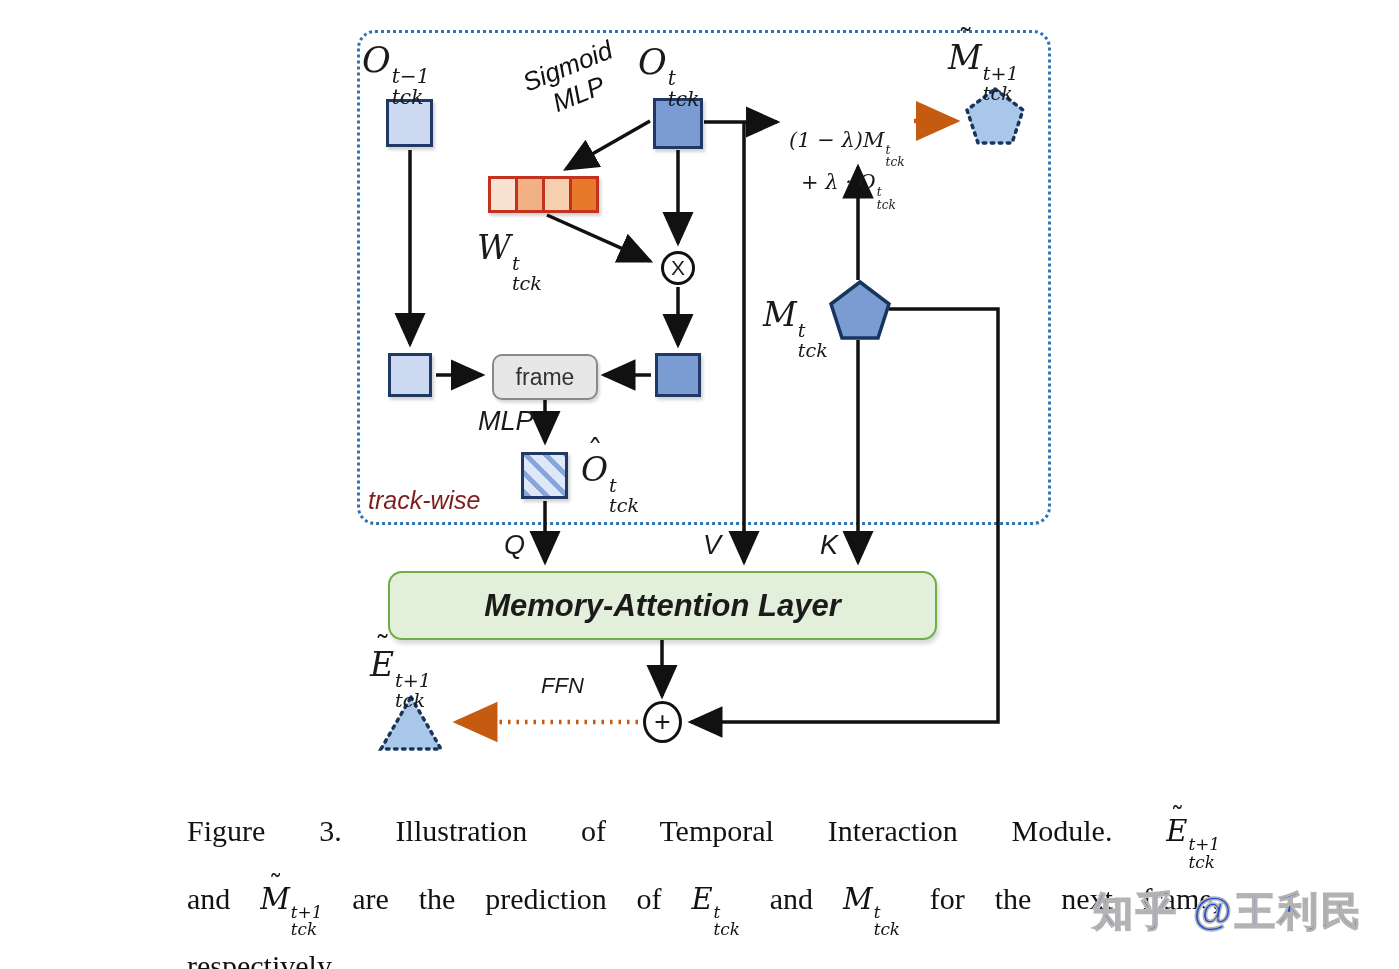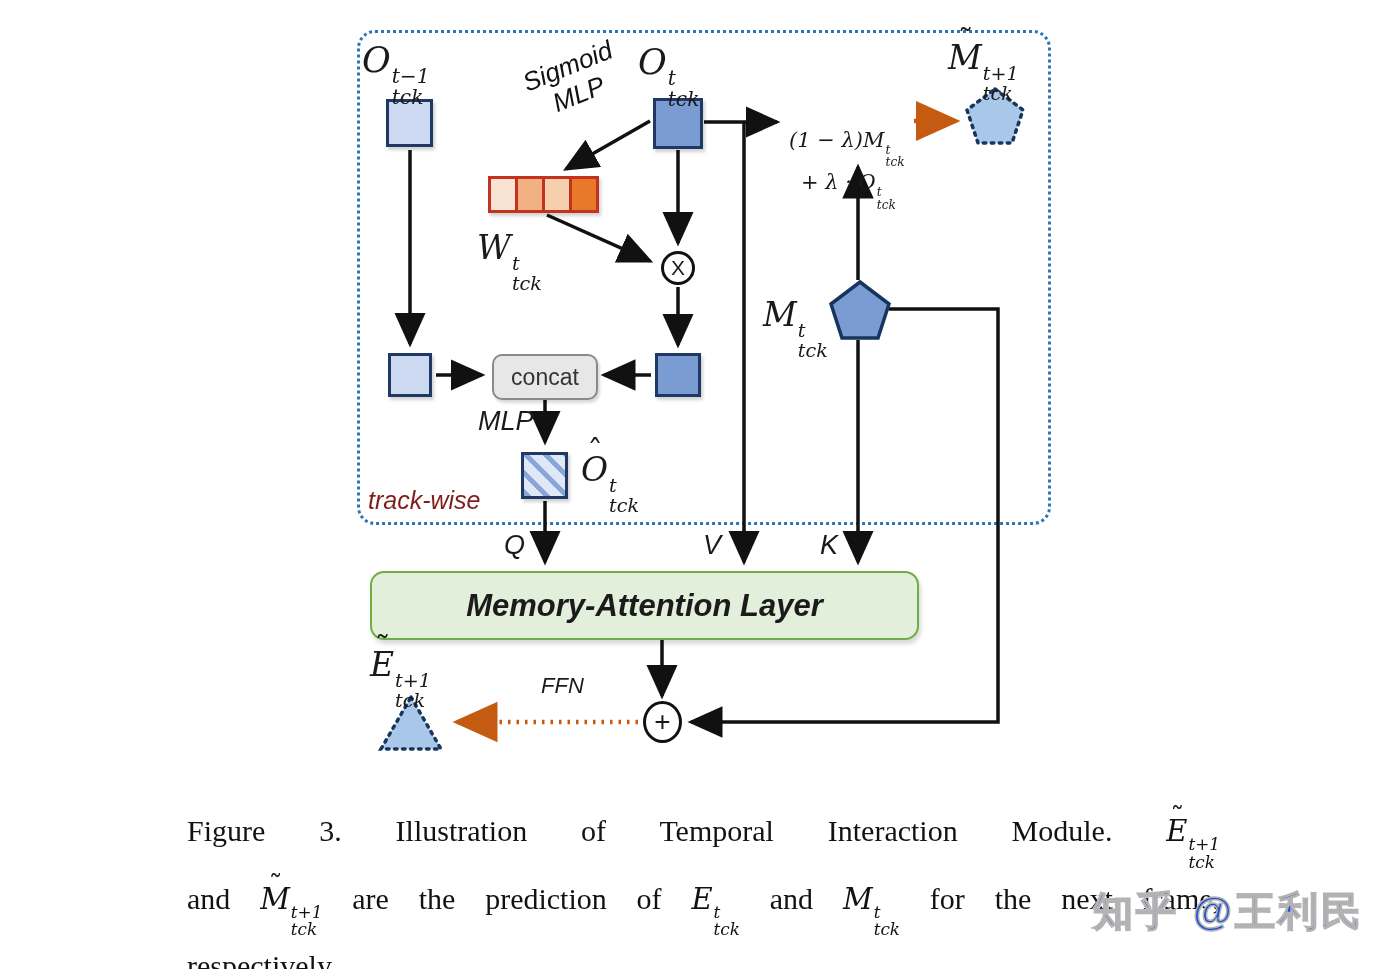--- a/index.html
+++ b/index.html
@@ -26,21 +26,21 @@
   .opcircle{box-sizing:border-box;border:3px solid #111;border-radius:50%;background:#fff;
     display:flex;align-items:center;justify-content:center;z-index:4;
     font-family:"Liberation Sans",sans-serif;}
   #xcircle{left:661px;top:251px;width:34px;height:34px;font-size:21px;}
   #pluscircle{left:643px;top:701px;width:39px;height:42px;font-size:28px;font-weight:400;}
   
   .concat-box{left:492px;top:354px;width:102px;height:42px;background:#e8e7e7;
     border:2.5px solid #8a8a8a;border-radius:10px;display:flex;align-items:center;
     justify-content:center;font-size:23px;color:#333;z-index:3;
     box-shadow:2px 3px 3px rgba(0,0,0,0.15);}
-  .mem-box{left:370px;top:571px;width:545px;height:65px;background:#e2efda;
+  .mem-box{left:388px;top:571px;width:545px;height:65px;background:#e2efda;
     border:2.5px solid #70ad47;border-radius:14px;display:flex;align-items:center;
     justify-content:center;z-index:3;box-shadow:2px 4px 4px rgba(0,0,0,0.15);
     font-style:italic;font-weight:700;font-size:31px;color:#1b1b1b;}
   
   .math{font-family:"DejaVu Serif",serif;font-style:italic;z-index:5;white-space:nowrap;}
   .mbase{position:relative;display:inline-block;}
   .macc{position:absolute;left:52%;top:-0.50em;transform:translateX(-50%);
         font-size:0.95em;font-style:normal;}
   .mscripts{display:inline-flex;flex-direction:column;align-items:flex-start;
         font-size:0.58em;line-height:1.05;vertical-align:-0.55em;margin-left:1px;}
@@ -128,21 +128,21 @@
 </div>
 
 <div id="xcircle" class="abs opcircle">
   <span>X</span>
 </div>
 <div id="pluscircle" class="abs opcircle">
   <span>+</span>
 </div>
 
 <div class="abs concat-box">
-  <span>concat</span>
+  <span>frame</span>
 </div>
 <div class="abs mem-box">
   <span>Memory-Attention Layer</span>
 </div>
 
 <div class="abs slabel lbl-sigmoid">
   <div>Sigmoid</div>
   <div>MLP</div>
 </div>
 

